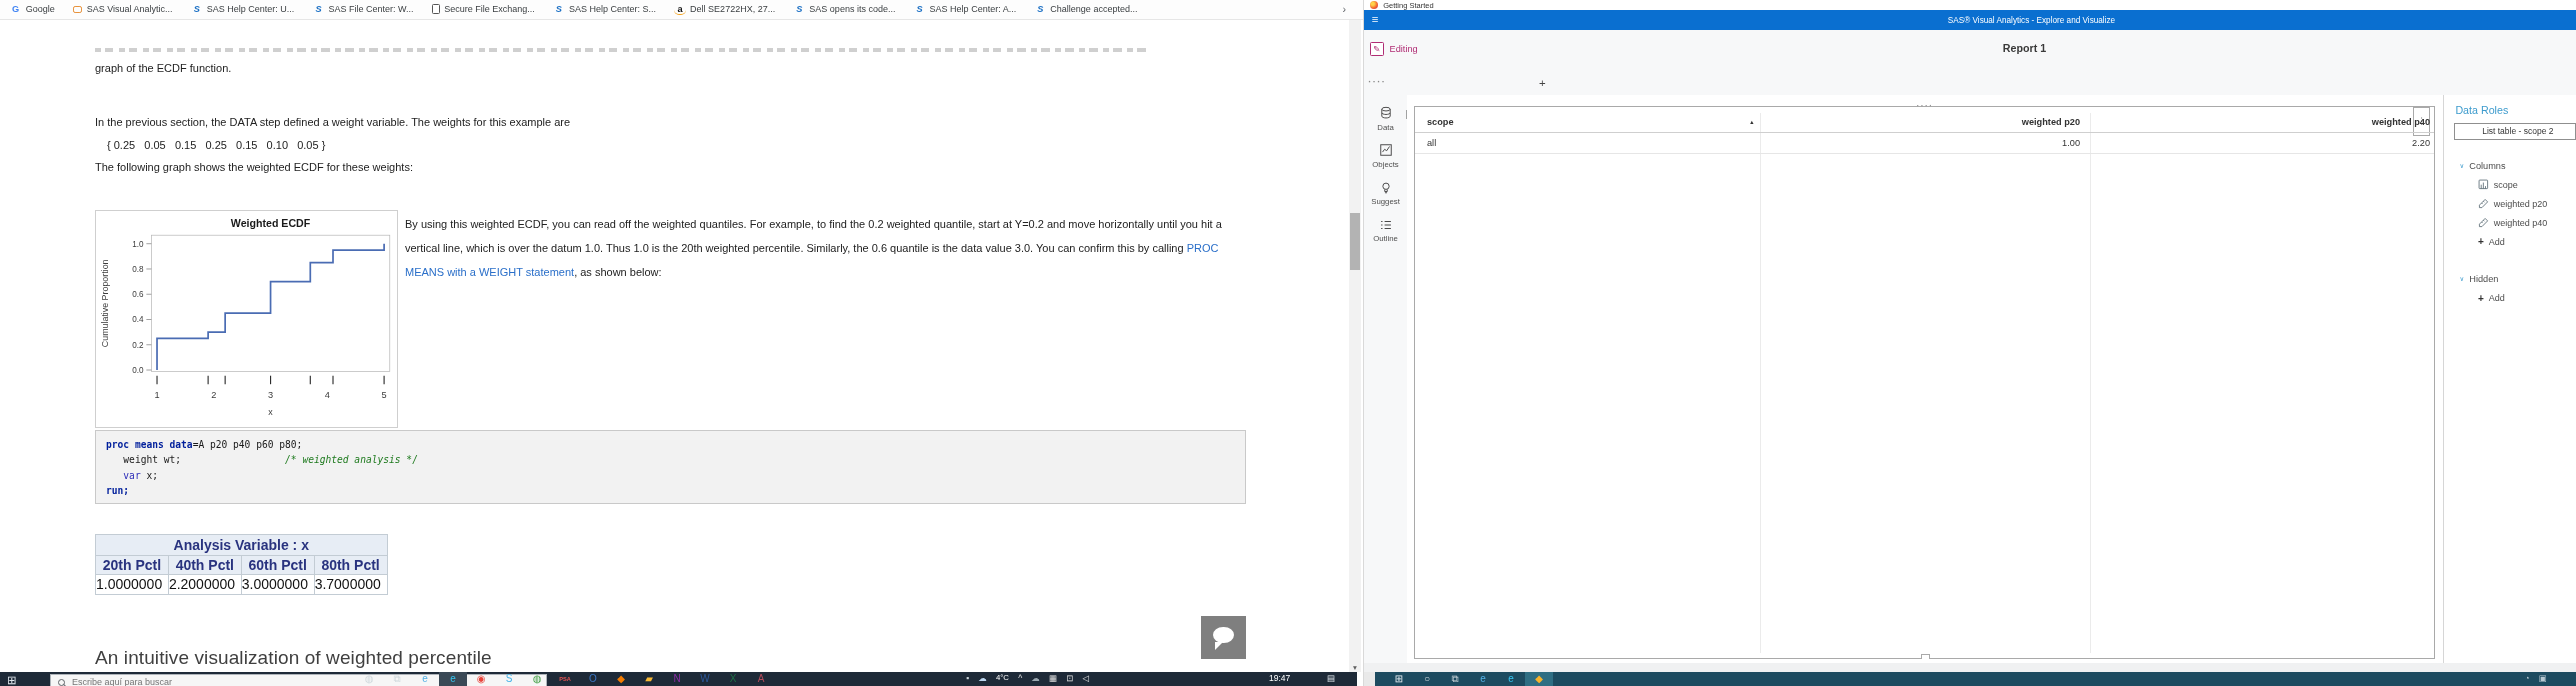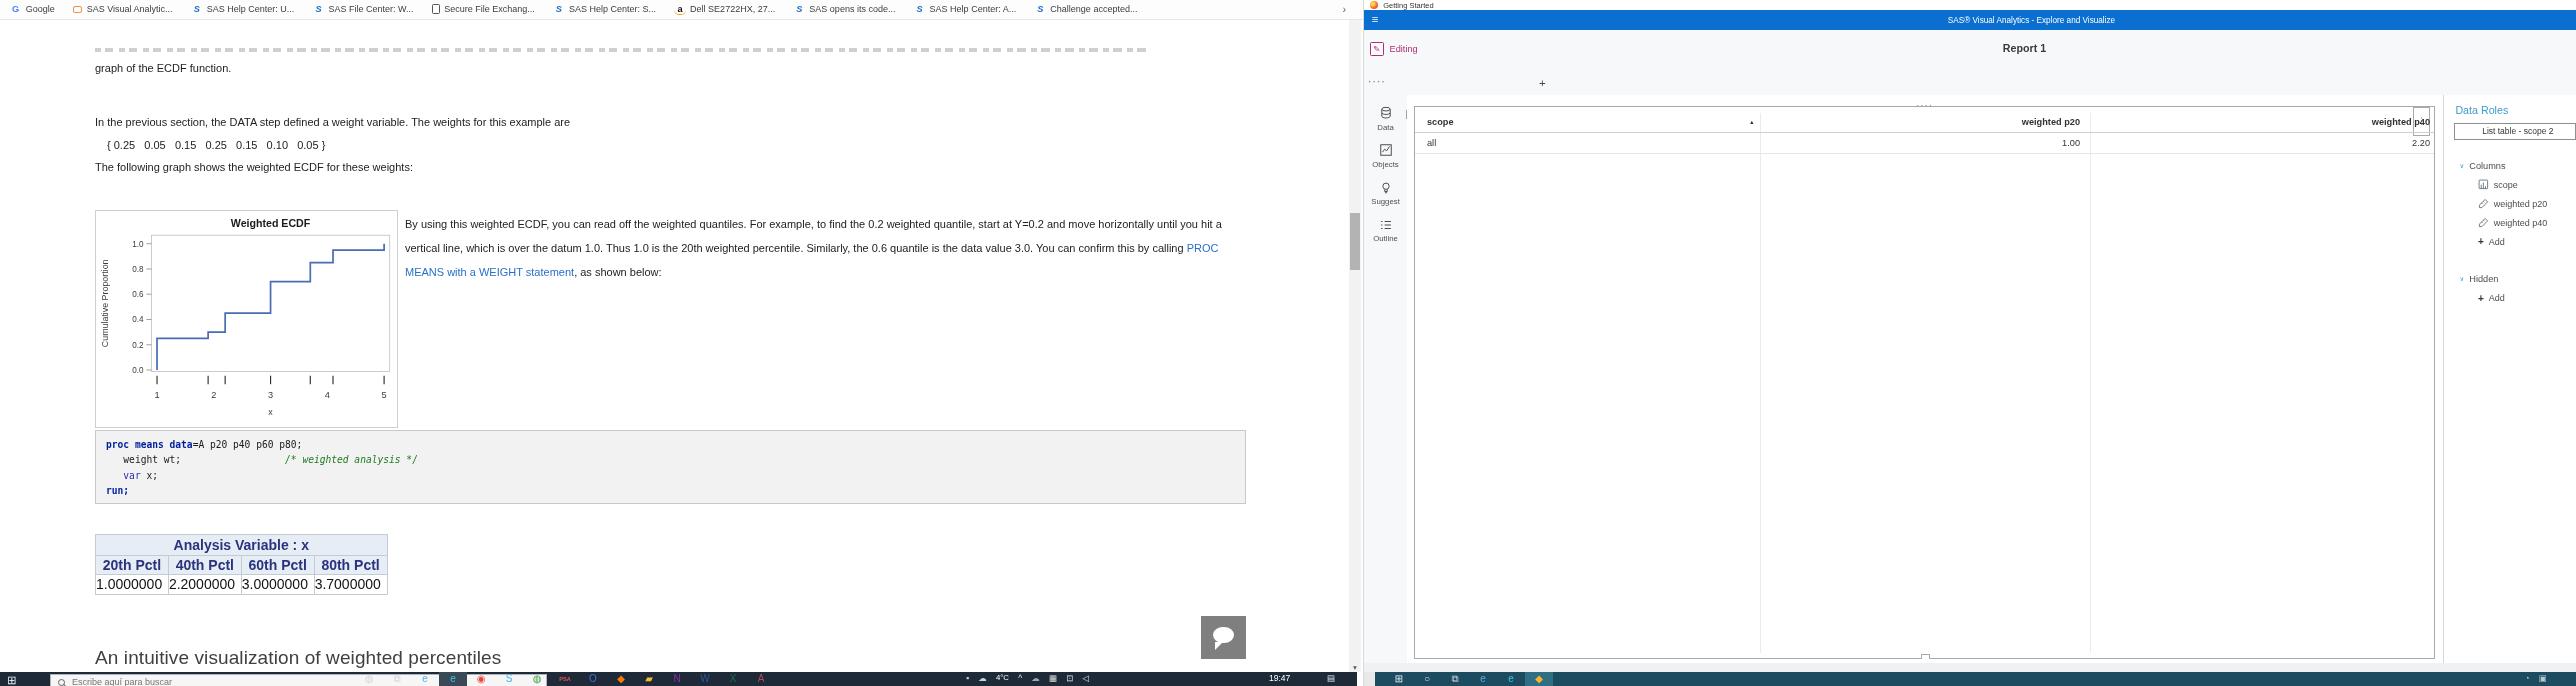--- a/index.html
+++ b/index.html
@@ -307,21 +307,21 @@
             </tr>
           <tr id="pctl-vals">
               <td class="tbl-v">1.0000000</td>
               <td class="tbl-v">2.2000000</td>
               <td class="tbl-v">3.0000000</td>
               <td class="tbl-v">3.7000000</td>
             </tr>
         </tbody>
       </table>
 
-      <h2 id="section-heading">An intuitive visualization of weighted percentiles</h2>
+      <h2 id="section-heading">An intuitive visualization of weighted percentile</h2>
 
       <div id="comment-bubble">
         <span class="bub"></span>
         <span class="tail"></span>
       </div>
     </div>
 
     <div id="left-scrollbar">
       <div id="left-scroll-thumb"></div>
       <div id="left-scroll-down">▼</div>

